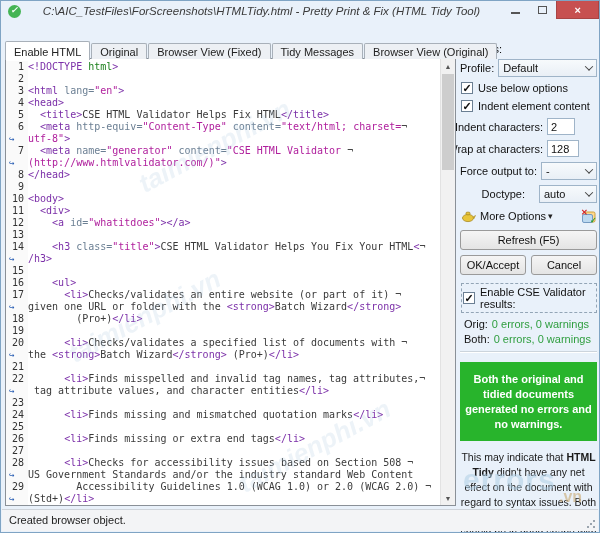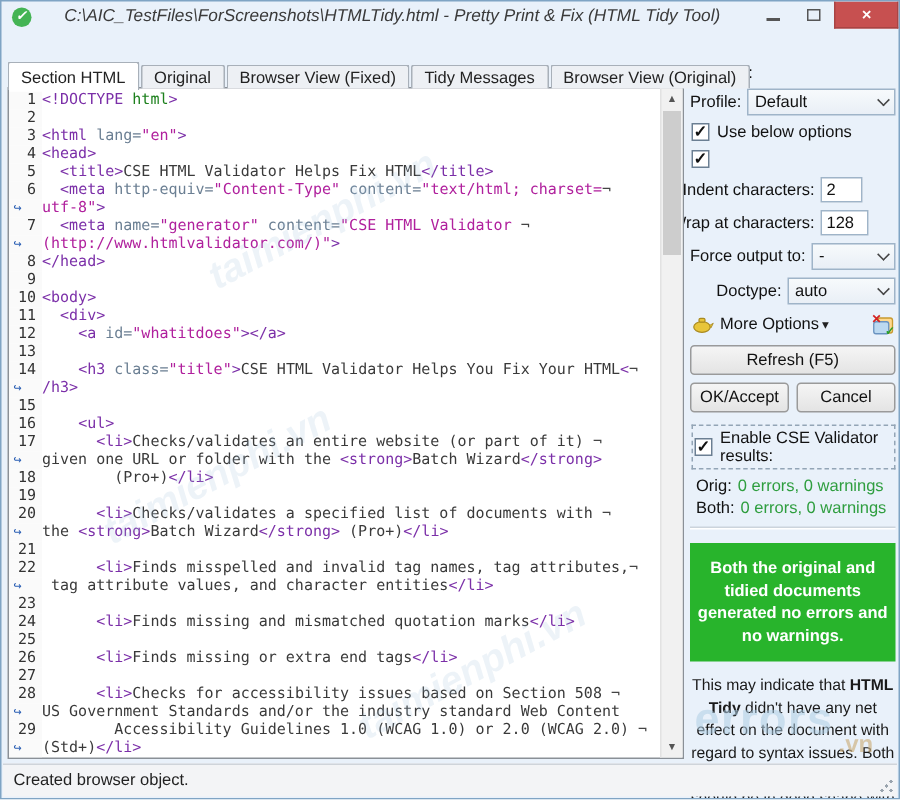--- a/index.html
+++ b/index.html
@@ -137,21 +137,21 @@
           <span class="max-glyph"></span>
         </div>
       <div class="wc close">
           <span>×</span>
         </div>
     </div>
   </div>
 
 
   <div class="tabstrip">
-      <div class="tab active">Section HTML</div>
+      <div class="tab active">Enable HTML</div>
       <div class="tab">Original</div>
       <div class="tab">Browser View (Fixed)</div>
       <div class="tab">Tidy Messages</div>
       <div class="tab">Browser View (Original)</div>
     </div>
 
   <div class="editor">
     <div class="code-rows"><div class="crow"><span class="ln">1</span><span class="cl"><span class="s-tag">&lt;!DOCTYPE </span><span class="s-kw">html</span><span class="s-tag">&gt;</span></span></div><div class="crow"><span class="ln">2</span><span class="cl"></span></div><div class="crow"><span class="ln">3</span><span class="cl"><span class="s-tag">&lt;html </span><span class="s-attr">lang=</span><span class="s-val">"en"</span><span class="s-tag">&gt;</span></span></div><div class="crow"><span class="ln">4</span><span class="cl"><span class="s-tag">&lt;head&gt;</span></span></div><div class="crow"><span class="ln">5</span><span class="cl"><span class="s-txt">  </span><span class="s-tag">&lt;title&gt;</span><span class="s-txt">CSE HTML Validator Helps Fix HTML</span><span class="s-tag">&lt;/title&gt;</span></span></div><div class="crow"><span class="ln">6</span><span class="cl"><span class="s-txt">  </span><span class="s-tag">&lt;meta </span><span class="s-attr">http-equiv=</span><span class="s-val">"Content-Type"</span><span class="s-txt"> </span><span class="s-attr">content=</span><span class="s-val">"text/html; charset=</span><span class="s-wb">¬</span></span></div><div class="crow"><span class="ln wrapln">↪</span><span class="cl"><span class="s-val">utf-8"</span><span class="s-tag">&gt;</span></span></div><div class="crow"><span class="ln">7</span><span class="cl"><span class="s-txt">  </span><span class="s-tag">&lt;meta </span><span class="s-attr">name=</span><span class="s-val">"generator"</span><span class="s-txt"> </span><span class="s-attr">content=</span><span class="s-val">"CSE HTML Validator </span><span class="s-wb">¬</span></span></div><div class="crow"><span class="ln wrapln">↪</span><span class="cl"><span class="s-val">(http://www.htmlvalidator.com/)"</span><span class="s-tag">&gt;</span></span></div><div class="crow"><span class="ln">8</span><span class="cl"><span class="s-tag">&lt;/head&gt;</span></span></div><div class="crow"><span class="ln">9</span><span class="cl"></span></div><div class="crow"><span class="ln">10</span><span class="cl"><span class="s-tag">&lt;body&gt;</span></span></div><div class="crow"><span class="ln">11</span><span class="cl"><span class="s-txt">  </span><span class="s-tag">&lt;div&gt;</span></span></div><div class="crow"><span class="ln">12</span><span class="cl"><span class="s-txt">    </span><span class="s-tag">&lt;a </span><span class="s-attr">id=</span><span class="s-val">"whatitdoes"</span><span class="s-tag">&gt;&lt;/a&gt;</span></span></div><div class="crow"><span class="ln">13</span><span class="cl"></span></div><div class="crow"><span class="ln">14</span><span class="cl"><span class="s-txt">    </span><span class="s-tag">&lt;h3 </span><span class="s-attr">class=</span><span class="s-val">"title"</span><span class="s-tag">&gt;</span><span class="s-txt">CSE HTML Validator Helps You Fix Your HTML</span><span class="s-tag">&lt;</span><span class="s-wb">¬</span></span></div><div class="crow"><span class="ln wrapln">↪</span><span class="cl"><span class="s-tag">/h3&gt;</span></span></div><div class="crow"><span class="ln">15</span><span class="cl"></span></div><div class="crow"><span class="ln">16</span><span class="cl"><span class="s-txt">    </span><span class="s-tag">&lt;ul&gt;</span></span></div><div class="crow"><span class="ln">17</span><span class="cl"><span class="s-txt">      </span><span class="s-tag">&lt;li&gt;</span><span class="s-txt">Checks/validates an entire website (or part of it) </span><span class="s-wb">¬</span></span></div><div class="crow"><span class="ln wrapln">↪</span><span class="cl"><span class="s-txt">given one URL or folder with the </span><span class="s-tag">&lt;strong&gt;</span><span class="s-txt">Batch Wizard</span><span class="s-tag">&lt;/strong&gt;</span></span></div><div class="crow"><span class="ln">18</span><span class="cl"><span class="s-txt">        (Pro+)</span><span class="s-tag">&lt;/li&gt;</span></span></div><div class="crow"><span class="ln">19</span><span class="cl"></span></div><div class="crow"><span class="ln">20</span><span class="cl"><span class="s-txt">      </span><span class="s-tag">&lt;li&gt;</span><span class="s-txt">Checks/validates a specified list of documents with </span><span class="s-wb">¬</span></span></div><div class="crow"><span class="ln wrapln">↪</span><span class="cl"><span class="s-txt">the </span><span class="s-tag">&lt;strong&gt;</span><span class="s-txt">Batch Wizard</span><span class="s-tag">&lt;/strong&gt;</span><span class="s-txt"> (Pro+)</span><span class="s-tag">&lt;/li&gt;</span></span></div><div class="crow"><span class="ln">21</span><span class="cl"></span></div><div class="crow"><span class="ln">22</span><span class="cl"><span class="s-txt">      </span><span class="s-tag">&lt;li&gt;</span><span class="s-txt">Finds misspelled and invalid tag names, tag attributes,</span><span class="s-wb">¬</span></span></div><div class="crow"><span class="ln wrapln">↪</span><span class="cl"><span class="s-txt"> tag attribute values, and character entities</span><span class="s-tag">&lt;/li&gt;</span></span></div><div class="crow"><span class="ln">23</span><span class="cl"></span></div><div class="crow"><span class="ln">24</span><span class="cl"><span class="s-txt">      </span><span class="s-tag">&lt;li&gt;</span><span class="s-txt">Finds missing and mismatched quotation marks</span><span class="s-tag">&lt;/li&gt;</span></span></div><div class="crow"><span class="ln">25</span><span class="cl"></span></div><div class="crow"><span class="ln">26</span><span class="cl"><span class="s-txt">      </span><span class="s-tag">&lt;li&gt;</span><span class="s-txt">Finds missing or extra end tags</span><span class="s-tag">&lt;/li&gt;</span></span></div><div class="crow"><span class="ln">27</span><span class="cl"></span></div><div class="crow"><span class="ln">28</span><span class="cl"><span class="s-txt">      </span><span class="s-tag">&lt;li&gt;</span><span class="s-txt">Checks for accessibility issues based on Section 508 </span><span class="s-wb">¬</span></span></div><div class="crow"><span class="ln wrapln">↪</span><span class="cl"><span class="s-txt">US Government Standards and/or the industry standard Web Content</span></span></div><div class="crow"><span class="ln">29</span><span class="cl"><span class="s-txt">        Accessibility Guidelines 1.0 (WCAG 1.0) or 2.0 (WCAG 2.0) </span><span class="s-wb">¬</span></span></div><div class="crow"><span class="ln wrapln">↪</span><span class="cl"><span class="s-txt">(Std+)</span><span class="s-tag">&lt;/li&gt;</span></span></div></div>
     <div class="scrollbar">
       <div class="sb-btn up">
@@ -175,20 +175,21 @@
       </div>
     </div>
 
     <div class="row cbrow">
       <span class="cb">✓</span>
       <span>Use below options</span>
     </div>
 
     <div class="row cbrow">
       <span class="cb">✓</span>
+      <span>Indent element content</span>
     </div>
 
     <div class="row rt" style="padding-right:22px;">
       <span class="lbl">Indent characters:</span>
       <input class="inp" style="width: 28px; margin-left: 4px;" value="2">
     </div>
 
     <div class="row rt" style="padding-right:18px;">
       <span class="lbl">Wrap at characters:</span>
       <input class="inp" style="width: 32px; margin-left: 4px;" value="128">
@@ -197,21 +198,21 @@
     <div class="row rt">
       <span class="lbl">Force output to:</span>
       <div class="sel" style="width:58px; margin-left:4px;">
         <span>-</span>
         <span class="chev"></span>
       </div>
     </div>
 
     <div class="row rt">
       <span class="lbl">Doctype:</span>
-      <div class="sel" style="width:72px; margin-left:4px;">
+      <div class="sel" style="width:58px; margin-left:14px;">
         <span>auto</span>
         <span class="chev"></span>
       </div>
     </div>
 
     <div class="moreopts">
       <svg width="15" height="13" viewBox="0 0 15 13">
         <ellipse cx="7" cy="8" rx="5.5" ry="3.6" fill="#e8c53a" stroke="#a98a20" stroke-width="0.8"></ellipse>
         <rect x="5" y="2.2" width="4" height="2.6" rx="1" fill="#e8c53a" stroke="#a98a20" stroke-width="0.8"></rect>
         <path d="M12 7 L14.5 5.5 L13 8.5 Z" fill="#e8c53a" stroke="#a98a20" stroke-width="0.6"></path>

